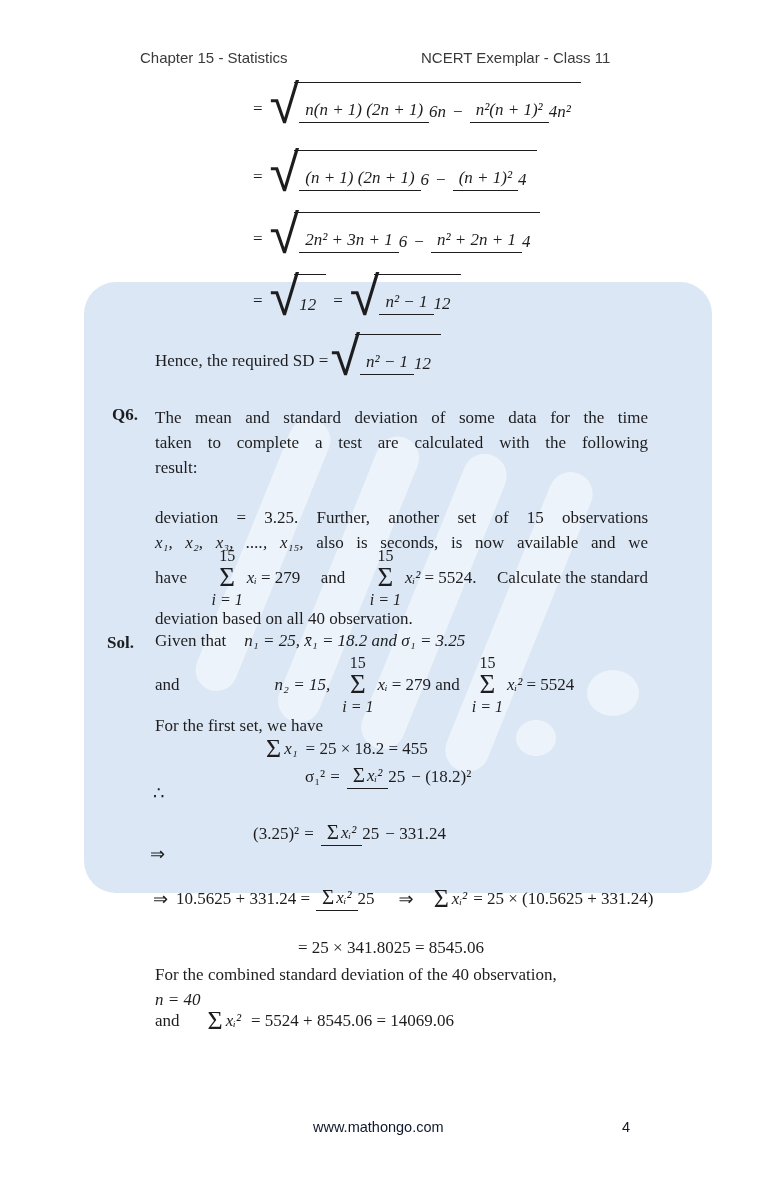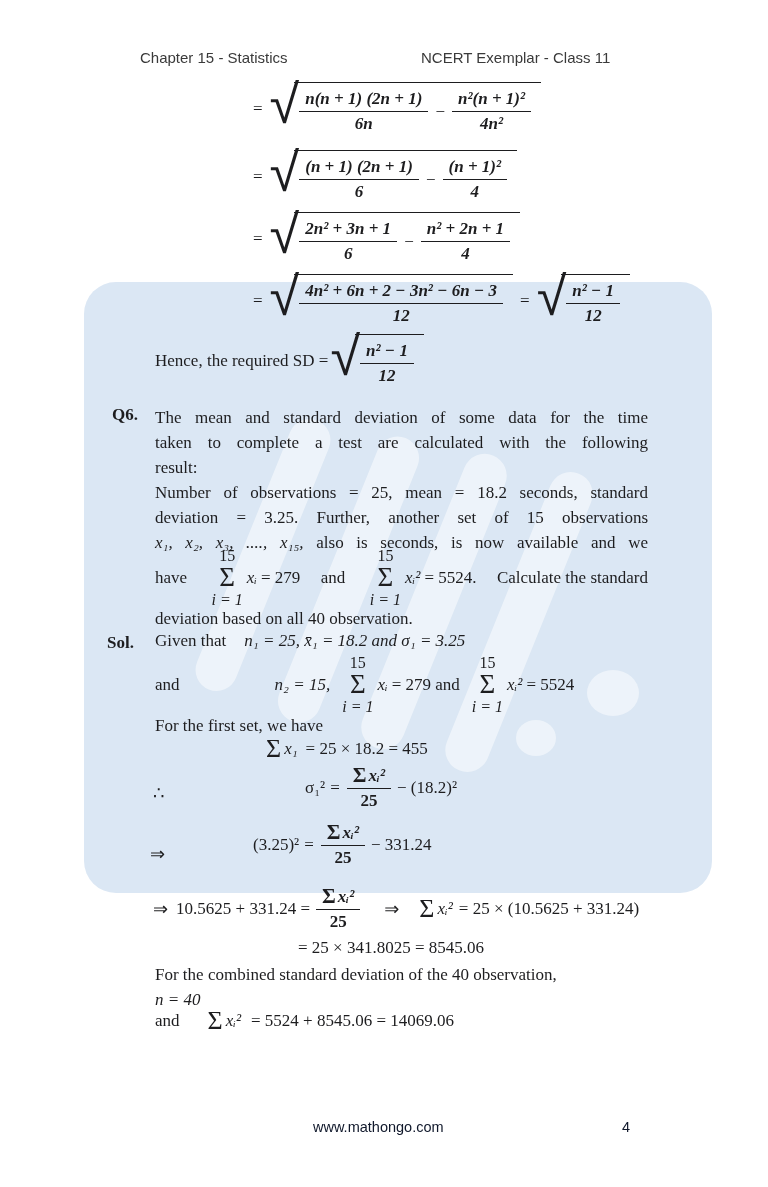--- a/index.html
+++ b/index.html
@@ -40,21 +40,21 @@
     position: absolute; background:#ffffff; opacity:.5;
     border-radius: 50%;
   }
   .mrow {
     position: absolute; display: flex; align-items: center;
     white-space: nowrap; z-index: 2;
   }
   .it { font-style: italic; }
   .up { font-style: normal; }
   .op { padding: 0 5px; }
-  .frac { display: inline-flex; flex-direction: column; text-align: center; margin: 0 2px; font-weight: bold; }
+  .frac { display: inline-flex; flex-direction: row; margin: 0 2px; }
   .frac .num {
     padding: 0 6px 2px; border-bottom: 1.4px solid var(--text);
     display: inline-flex; align-items: flex-end; justify-content: center; gap: 2px;
   }
   .frac .den { padding-top: 2px; }
   .sqrt { display: inline-flex; align-items: stretch; margin: 0 2px; }
   .sqrt .rad {
     font-style: normal; font-family: "DejaVu Sans", sans-serif;
     font-size: 54px; line-height: 1; font-weight: 200;
     align-self: flex-start; margin-right: -5px; transform: translateY(-4px);
@@ -153,21 +153,20 @@
       </span>
     </span>
   </div>
 
   <div class="mrow it" style="left:248px; top:274px">
     <span class="op up">=</span>
     <span class="sqrt">
       <span class="rad">√</span>
       <span class="sbody">
         <span class="frac">
-          <span class="num">4n² + 6n + 2 − 3n² − 6n − 3</span>
           <span class="den">12</span>
         </span>
       </span>
     </span>
     <span class="op up">=</span>
     <span class="sqrt">
       <span class="rad">√</span>
       <span class="sbody">
         <span class="frac">
           <span class="num">n² − 1</span>
@@ -187,21 +186,20 @@
           <span class="den">12</span>
         </span>
       </span>
     </span>
   </div>
 
   <div class="qlabel" style="left:112px; top:405px">Q6.</div>
   <div class="tline just" style="top:405px">The mean and standard deviation of some data for the time</div>
   <div class="tline" style="top:455px">result:</div>
   <div class="tline just" style="top:430px">taken to complete a test are calculated with the following</div>
-  <div class="tline just" style="top:480px">Number of observations = 25, mean = 18.2 seconds, standard</div>
   <div class="tline just" style="top:505px">deviation = 3.25. Further, another set of 15 observations</div>
   <div class="tline just" style="top:530px"><span class="it">x₁, x₂, x₃, ...., x₁₅,</span> <span>also is seconds, is now available and we</span></div>
 
   <div class="mrow" style="left:155px; top:548px; width:493px; justify-content:space-between">
     <span class="up">have</span>
     <span class="grp">
       <span class="sum">
         <span class="lim up">15</span>
         <span class="sig">Σ</span>
         <span class="lim">i = 1</span>

